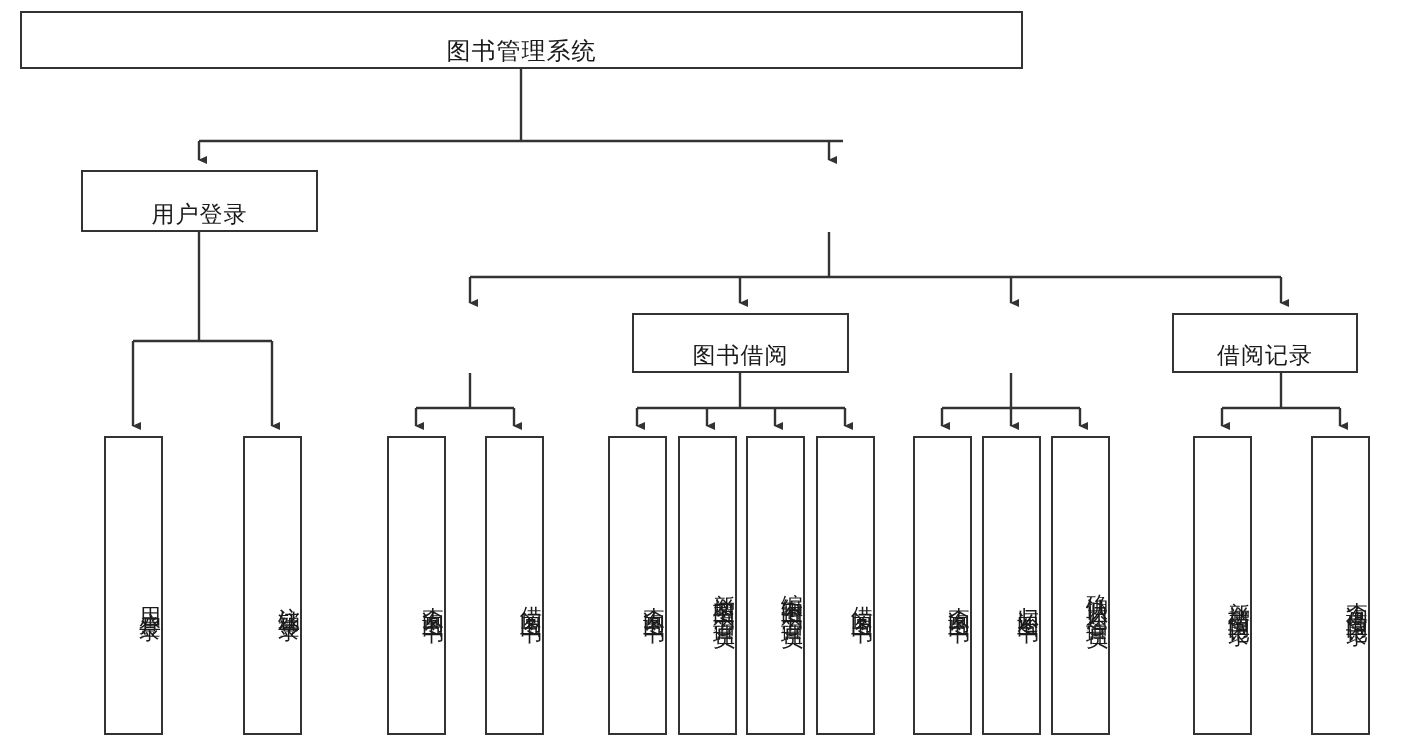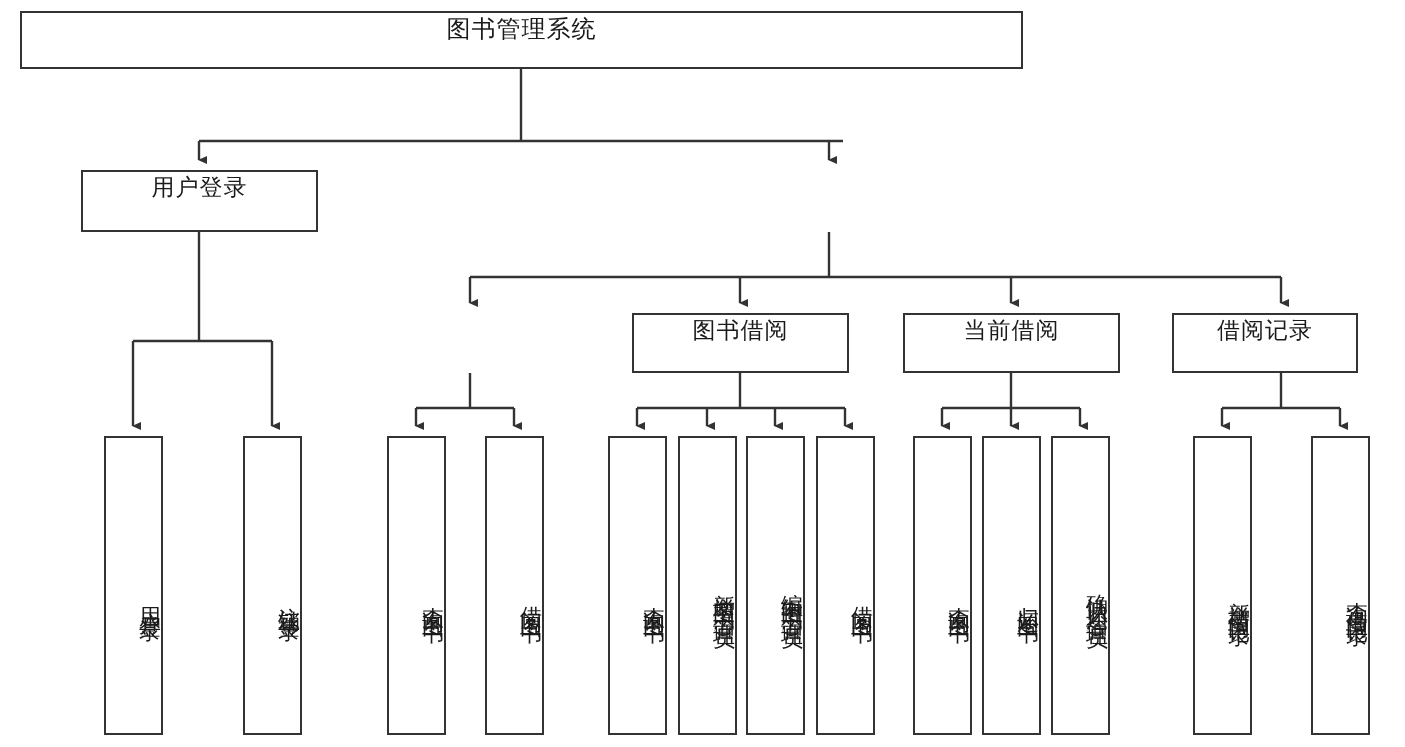--- a/index.html
+++ b/index.html
@@ -11,21 +11,21 @@
     position:relative;
   }
   #diagram-root{position:relative;width:1405px;height:747px;background:#fff;}
   svg#edges{position:absolute;left:0;top:0;width:1405px;height:747px;}
   .node{
     position:absolute;
     box-sizing:border-box;
     background:#ffffff;
     border:2px solid #333333;
     display:flex;
-    align-items:flex-start;
+    align-items:flex-end;
     justify-content:center;
     color:#1a1a1a;
   }
   .node.h{ 
     font-size:23px;
     letter-spacing:1px;
   }
   .node.root{font-size:24px;}
   .node.v{ 
     font-size:22px;
@@ -113,23 +113,20 @@
     <span>图书管理系统</span>
   </div>
 
   <div class="node h" style="left:81px;top:170px;width:237px;height:62px;">
     <span>用户登录</span>
   </div>
 
   <div class="node h" style="left:632px;top:313px;width:217px;height:60px;font-family:Liberation Serif, serif;">
     <span>图书借阅</span>
   </div>
-  <div class="node h" style="left:903px;top:313px;width:217px;height:60px;">
-    <span>当前借阅</span>
-  </div>
   <div class="node h" style="left:1172px;top:313px;width:186px;height:60px;">
     <span>借阅记录</span>
   </div>
 
   <div class="node v" style="left:104px;top:436px;width:59px;height:299px;">
     <span class="vlabel">用户登录</span>
   </div>
   <div class="node v" style="left:243px;top:436px;width:59px;height:299px;">
     <span class="vlabel">注销登录</span>
   </div>

